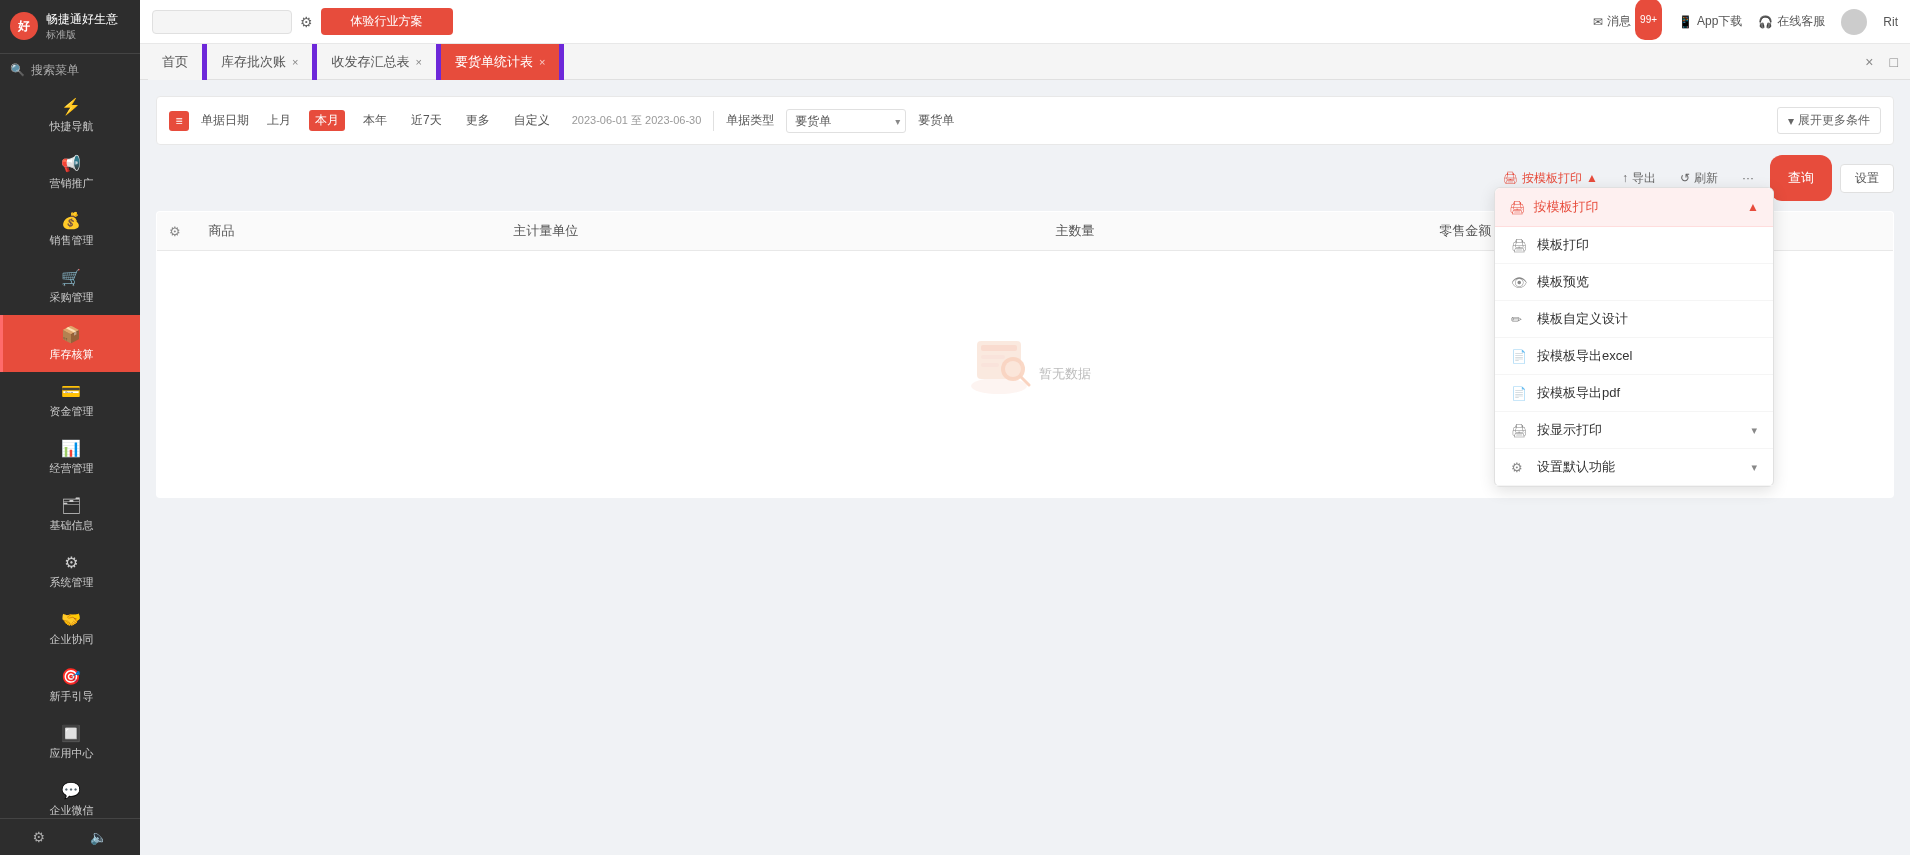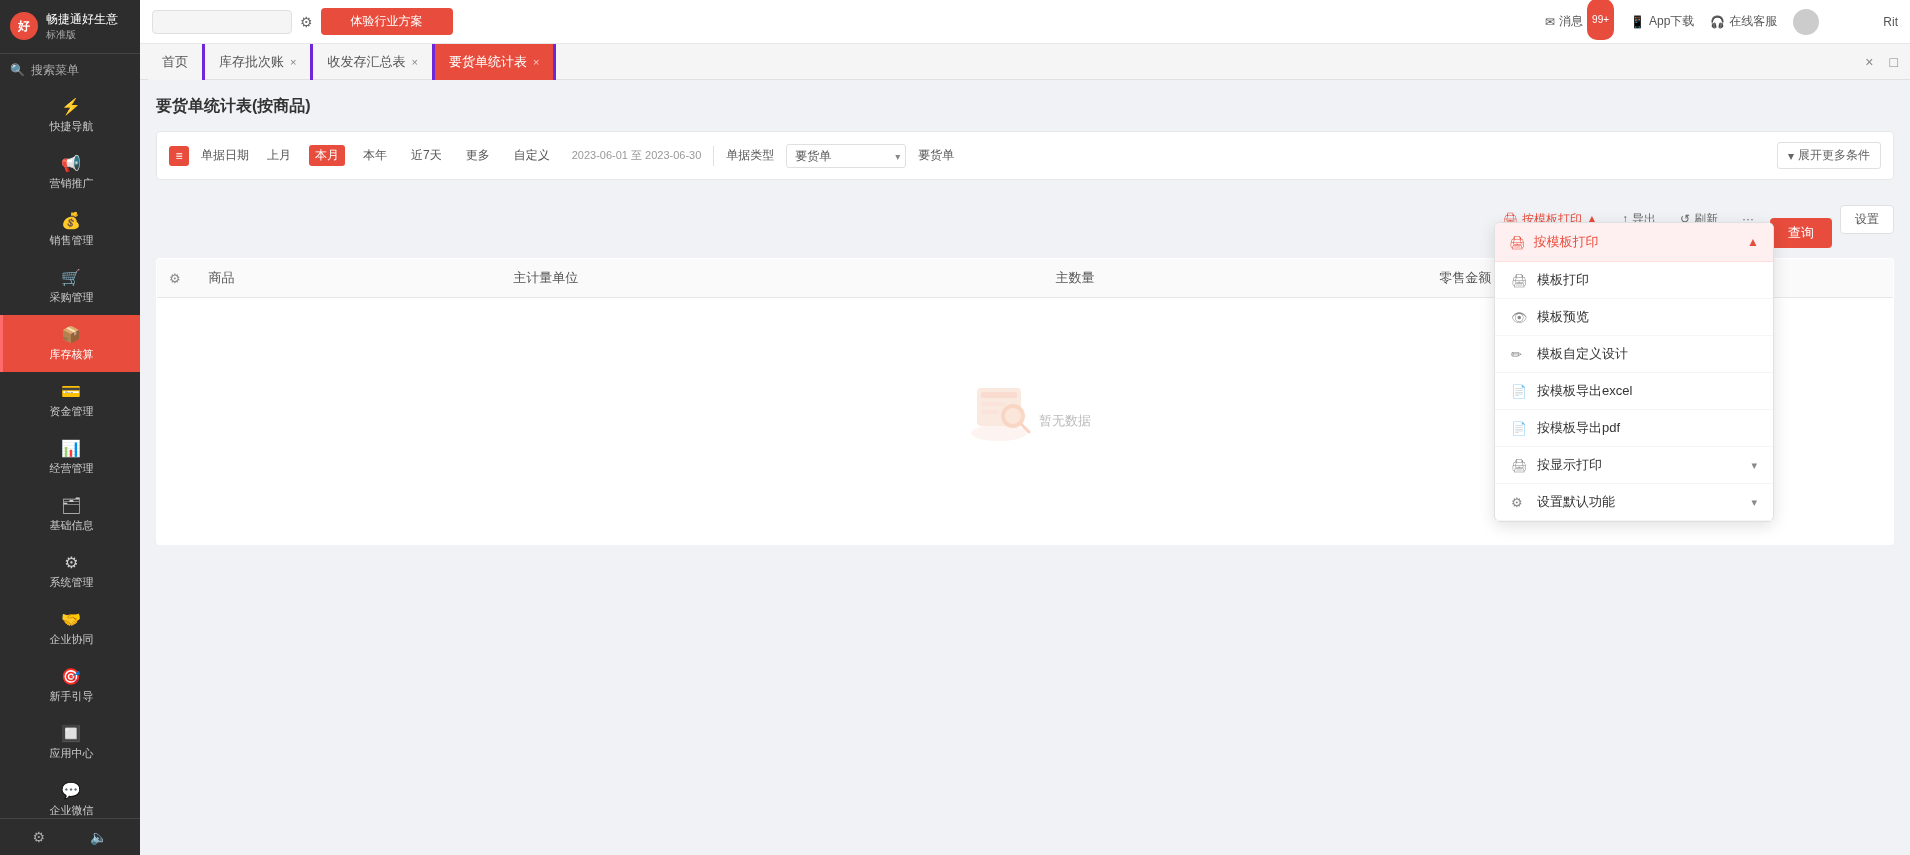--- a/index.html
+++ b/index.html
@@ -126,41 +126,41 @@
       padding: 15px 5px;
       position: relative;
       top: -2px;
     }
     .avatar {
       width: 26px;
       height: 26px;
       background: #ccc;
       border-radius: 50%;
     }
-    .user-name { font-size: 12px; color: #555; margin-left: 48px; }
+    .user-name { font-size: 12px; color: #555; }
 
     
     .tabs-bar {
       background: #f5f5f5;
       display: flex;
       align-items: center;
       border-bottom: 1px solid #e0e0e0;
       padding: 0 8px;
       height: 36px;
       position: relative;
     }
     .tab-item {
       display: flex;
       align-items: center;
       padding: 0 14px;
       height: 36px;
       font-size: 13px;
       cursor: pointer;
       color: #555;
-      border-right: 3px solid #6d28d9;
+      border-right: 5px solid #6d28d9;
       gap: 6px;
       white-space: nowrap;
     }
     .tab-item.active {
       background: #e74c3c;
       color: white;
     }
     .tab-item.home { background: #f5f5f5; }
     .tab-close {
       font-size: 11px;
@@ -289,25 +289,24 @@
       padding: 4px 8px;
       border-radius: 3px;
     }
     .action-btn-gray {
       color: #666;
     }
     .query-btn {
       background: #e74c3c;
       color: white;
       border: none;
-      border-radius: 4px;
-      padding: 6px 18px;
+      border-radius: 12px;
+      padding: 14px 18px;
       font-size: 13px;
       cursor: pointer;
-      margin-top: 28px;
     }
     .settings-btn {
       background: white;
       color: #555;
       border: 1px solid #e0e0e0;
       border-radius: 4px;
       padding: 5px 14px;
       font-size: 12px;
       cursor: pointer;
     }
@@ -552,21 +551,20 @@
       <span>要货单统计表</span>
       <span class="tab-close">×</span>
     </div>
     <div class="tabs-window-controls">
       <span class="win-btn">×</span>
       <span class="win-btn">□</span>
     </div>
   </div>
 
   <div class="content">
-    <div class="page-title">要货单统计表(按商品)</div>
 
     <div class="filter-bar">
       <div class="filter-row">
         <button class="filter-toggle-btn">≡</button>
         <span class="filter-label">单据日期</span>
         <button class="date-btn">上月</button>
         <button class="date-btn active">本月</button>
         <button class="date-btn">本年</button>
         <button class="date-btn">近7天</button>
         <button class="date-btn">更多</button>

